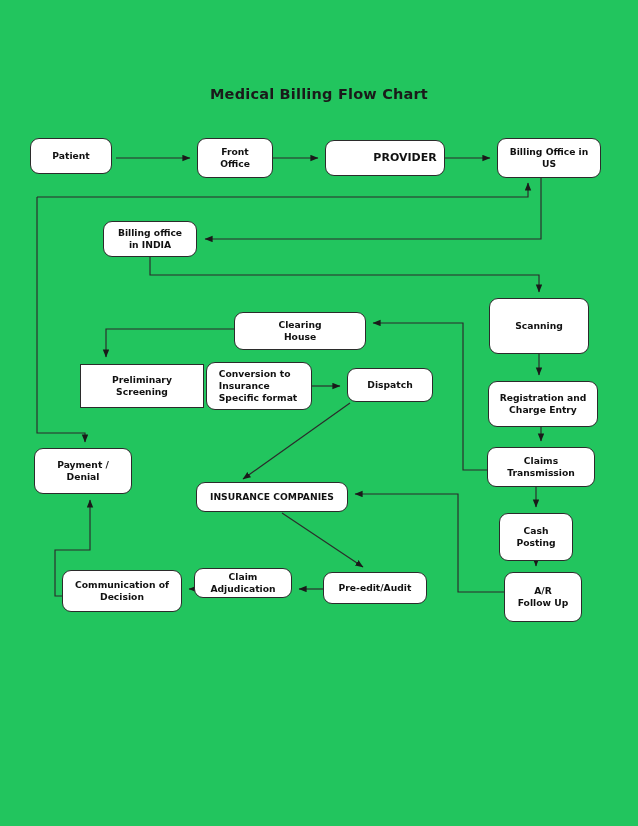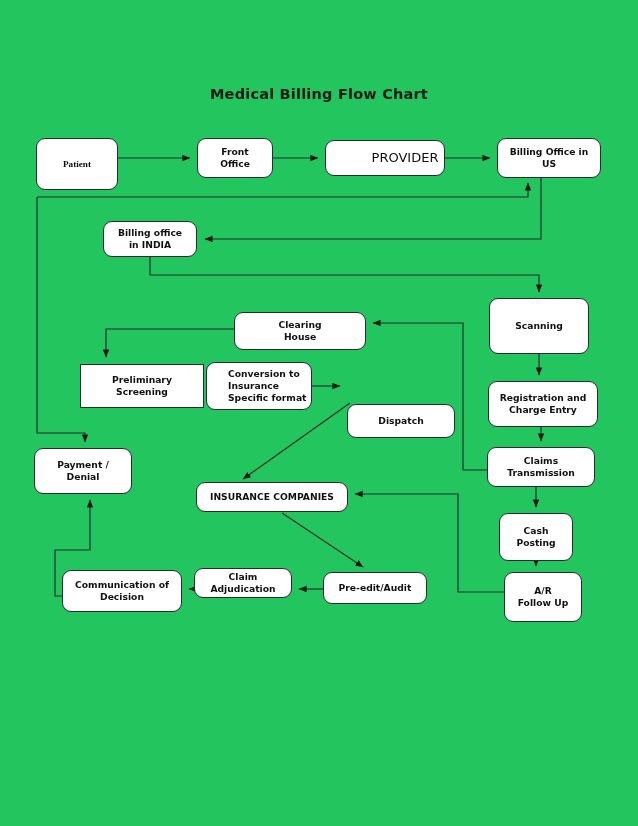--- a/index.html
+++ b/index.html
@@ -48,22 +48,22 @@
     justify-content: center;
     text-align: center;
     font-size: 9.2px;
     font-weight: bold;
     line-height: 1.32;
     color: #111111;
     padding: 2px 4px;
   }
   .node.rounded { border-radius: 9px; }
   .node.sharp   { border-radius: 0; }
-  .node.regular { font-weight: normal; font-size: 13px; padding-left: 44px; }
-  .node.leftal  { justify-content: flex-start; text-align: left; padding-left: 21px; }
+  .node.regular { font-weight: bold; font-size: 11px; padding-left: 44px; }
+  .node.leftal  { justify-content: center; text-align: left; padding-left: 2px; }
   .node .lbl { white-space: pre-line; display: block; }
 </style>
 </head>
 <body>
 
 <div id="page">
 
   <div id="title">Medical Billing Flow Chart</div>
 
   <svg id="edges" viewBox="0 0 638 826" width="638" height="826" xmlns="http://www.w3.org/2000/svg">
@@ -105,21 +105,21 @@
       <path d="M323,589 L299,589" marker-end="url(#ah)"></path>
       <path d="M194,589 L189,589" marker-end="url(#ah)"></path>
 
       <path d="M62,596 L55,596 L55,550 L90,550 L90,500" marker-end="url(#ah)"></path>
 
       <path d="M37,197 L37,433 L85,433 L85,442" marker-end="url(#ah)"></path>
 
     </g>
   </svg>
 
-  <div class="node rounded" style="left:36px; top:138px; width:82px; height:52px;font-family:Liberation Serif, serif;">
+  <div class="node rounded" style="left:30px; top:138px; width:82px; height:36px;">
     <span class="lbl">Patient</span>
   </div>
 
   <div class="node rounded" style="left:197px; top:138px; width:76px; height:40px;">
     <span class="lbl">Front
 Office</span>
   </div>
 
   <div class="node rounded regular" style="left:325px; top:140px; width:120px; height:36px;">
     <span class="lbl">PROVIDER</span>
@@ -148,21 +148,21 @@
     <span class="lbl">Preliminary
 Screening</span>
   </div>
 
   <div class="node rounded leftal" style="left:206px; top:362px; width:106px; height:48px;">
     <span class="lbl">Conversion to
 Insurance
 Specific format</span>
   </div>
 
-  <div class="node rounded" style="left:347px; top:368px; width:108px; height:34px;margin-top:36px;">
+  <div class="node rounded" style="left:347px; top:368px; width:86px; height:34px;">
     <span class="lbl">Dispatch</span>
   </div>
 
   <div class="node rounded" style="left:488px; top:381px; width:110px; height:46px;">
     <span class="lbl">Registration and
 Charge Entry</span>
   </div>
 
   <div class="node rounded" style="left:34px; top:448px; width:98px; height:46px;">
     <span class="lbl">Payment /

